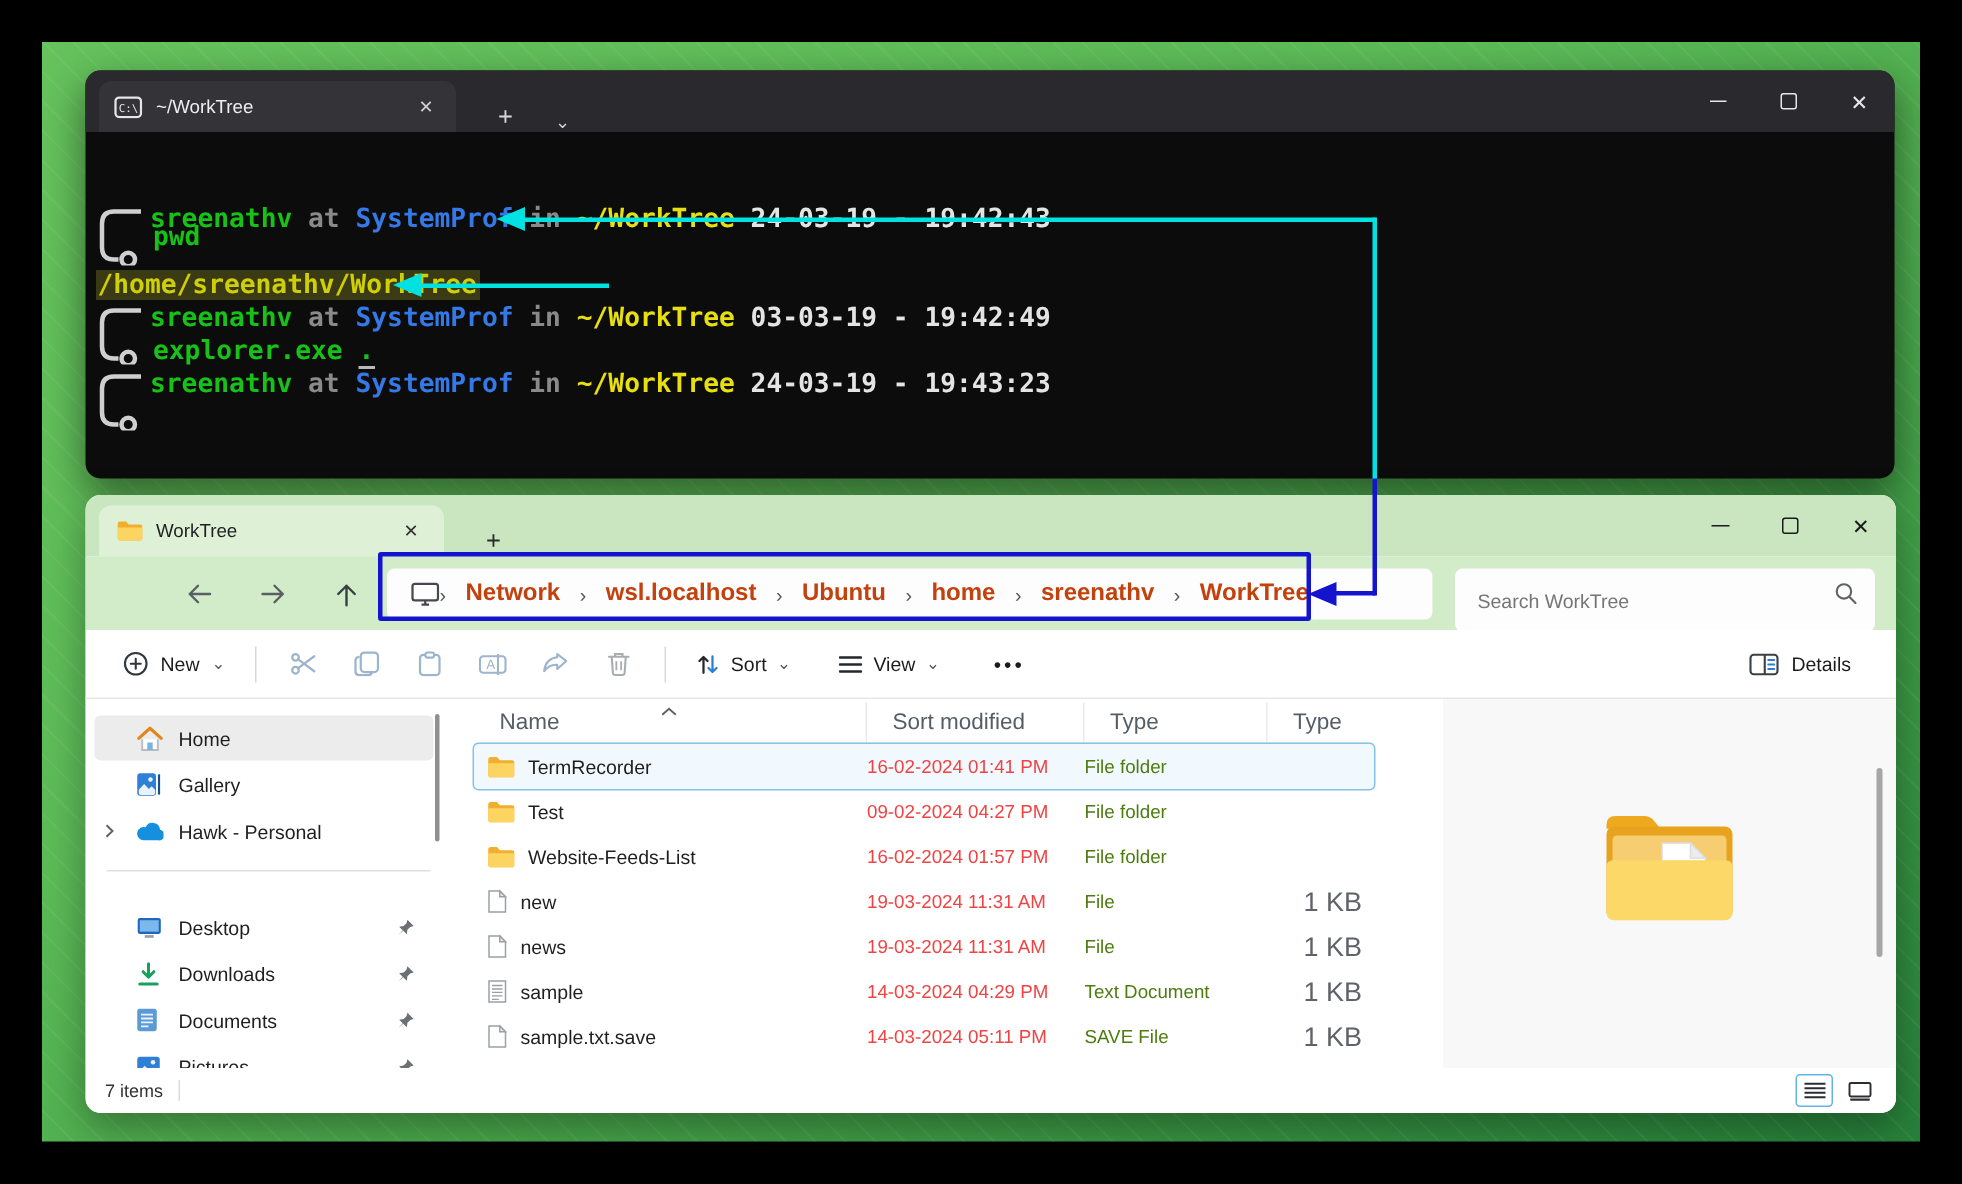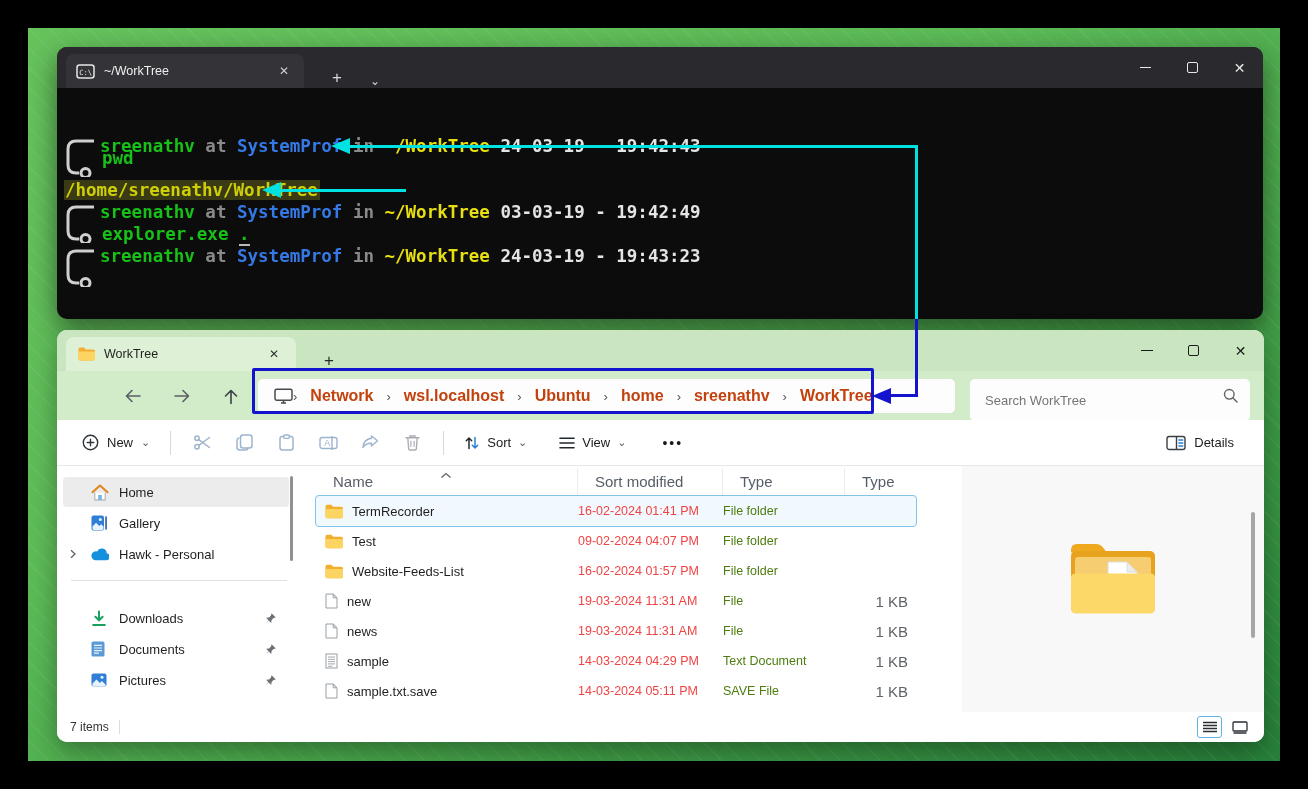--- a/index.html
+++ b/index.html
@@ -98,21 +98,21 @@
   .flist { position:absolute; left:259px; top:0; width:600px; }
   .fhead { position:relative; display:flex; height:28px; margin-top:2px; border-bottom:1px solid #f0f0f0; }
   .fh-cell { font-size:15px; color:#555d66; display:flex; align-items:center; padding-left:17px; border-right:1px solid #ececec; }
   .fh-cell:last-child { border-right:0; }
   .sort-caret { position:absolute; left:124px; top:-3px; }
   .frow { position:relative; display:flex; height:30px; align-items:center; border-radius:3px; }
   .frow.sel { background:#f2f9fe; outline:1px solid #84c3e8; }
   .fc-name { width:262px; display:flex; align-items:center; gap:9px; padding-left:9px; font-size:13px; color:#1f1f1f; }
   .fc-date { width:145px; font-size:12.5px; color:#ef4444; }
   .fc-type { width:122px; font-size:12.5px; color:#4d7c0f; }
-  .fc-size { width:71px; font-size:15px; color:#5f6368; text-align:right; padding-right:8px; }
+  .fc-size { width:71px; font-size:18px; color:#5f6368; text-align:right; padding-right:8px; }
 
   
   .preview { position:absolute; left:905px; top:0; width:302px; height:246px; background:#f8f8f8; }
   .preview-folder { position:absolute; left:100px; top:72px; }
   .pv-scroll { position:absolute; right:9px; top:46px; width:4px; height:126px; background:#a6a6a6; border-radius:2px; }
 
   .exp-status { position:relative; height:30px; background:#fff; display:flex; align-items:center; }
   .st-count { font-size:12px; color:#333; margin-left:13px; }
   .st-div { width:1px; height:14px; background:#dcdcdc; margin-left:10px; }
   .st-views { position:absolute; right:12px; display:flex; gap:5px; }
@@ -372,20 +372,35 @@
             </span>
             <span class="sb-ico">
               <svg width="19" height="13" viewBox="0 0 19 13">
                 <path d="M5.2 12.5 a4.7 4.7 0 1 1 1.3-9.2 A5.3 5.3 0 0 1 16.6 5.1 A3.7 3.7 0 0 1 15.2 12.5 z" fill="#1490df"></path>
               </svg>
             </span>
             <span class="sb-label">Hawk - Personal</span>
           </div>
           <div class="sb-div"></div>
           <div style="height: 10px;"></div>
+          <div class="sb-item">
+            <span class="sb-ico">
+              <svg width="17" height="15" viewBox="0 0 17 15">
+                <rect x="0.8" y="1" width="15.4" height="10.6" rx="1.4" fill="#1e66c2"></rect>
+                <rect x="2.2" y="2.5" width="12.6" height="7.6" fill="#7db8ec"></rect>
+                <rect x="5.5" y="12.4" width="6" height="1.8" fill="#9aa0a6"></rect>
+              </svg>
+            </span>
+            <span class="sb-label">Desktop</span>
+            <span class="sb-pin">
+              <svg width="13" height="13" viewBox="0 0 13 13">
+                <path d="M7.6 1.2 L11.8 5.4 L9.5 6 L7.6 7.9 L7.2 10.9 L4.5 8.2 L1.6 11.4 L4.8 8.5 L2.1 5.8 L5.1 5.4 L7 3.5 z" fill="#6b7075"></path>
+              </svg>
+            </span>
+          </div>
           <div class="sb-item">
             <span class="sb-ico">
               <svg width="16" height="17" viewBox="0 0 16 17">
                 <path d="M8 1.5 v8.8 M4.4 6.8 L8 10.4 l3.6-3.6" fill="none" stroke="#19a05e" stroke-width="2" stroke-linecap="round" stroke-linejoin="round"></path>
                 <path d="M2.2 15 h11.6" stroke="#19a05e" stroke-width="2" stroke-linecap="round"></path>
               </svg>
             </span>
             <span class="sb-label">Downloads</span>
             <span class="sb-pin">
               <svg width="13" height="13" viewBox="0 0 13 13">
@@ -455,21 +470,21 @@
             <div class="frow">
               <span class="fc-name">
                 <span style="display: flex;">
                   <svg width="18" height="15" viewBox="0 0 18 15">
                     <path d="M0.5 2.4 q0-1.7 1.7-1.7 h4.2 l1.8 2.1 h8.1 q1.7 0 1.7 1.7 v8 q0 1.7-1.7 1.7 h-14.1 q-1.7 0-1.7-1.7 z" fill="#f2ae2e"></path>
                     <path d="M0.5 4.9 h17.5 v7.6 q0 1.7-1.7 1.7 h-14.1 q-1.7 0-1.7-1.7 z" fill="#fcd462"></path>
                   </svg>
                 </span>
                 <span>Test</span>
               </span>
-              <span class="fc-date">09-02-2024 04:07 PM</span>
+              <span class="fc-date">09-02-2024 04:27 PM</span>
               <span class="fc-type">File folder</span>
               <span class="fc-size"></span>
             </div>
             <div class="frow">
               <span class="fc-name">
                 <span style="display: flex;">
                   <svg width="18" height="15" viewBox="0 0 18 15">
                     <path d="M0.5 2.4 q0-1.7 1.7-1.7 h4.2 l1.8 2.1 h8.1 q1.7 0 1.7 1.7 v8 q0 1.7-1.7 1.7 h-14.1 q-1.7 0-1.7-1.7 z" fill="#f2ae2e"></path>
                     <path d="M0.5 4.9 h17.5 v7.6 q0 1.7-1.7 1.7 h-14.1 q-1.7 0-1.7-1.7 z" fill="#fcd462"></path>
                   </svg>

